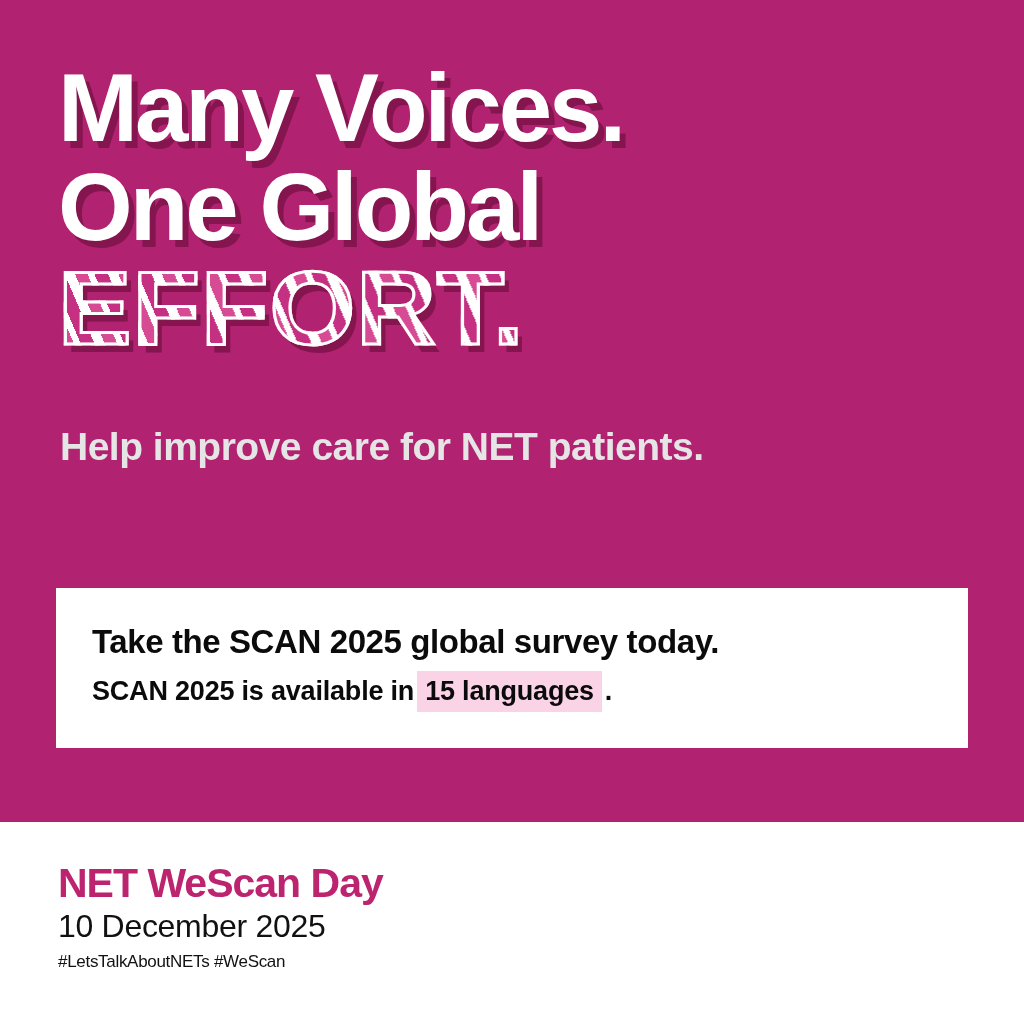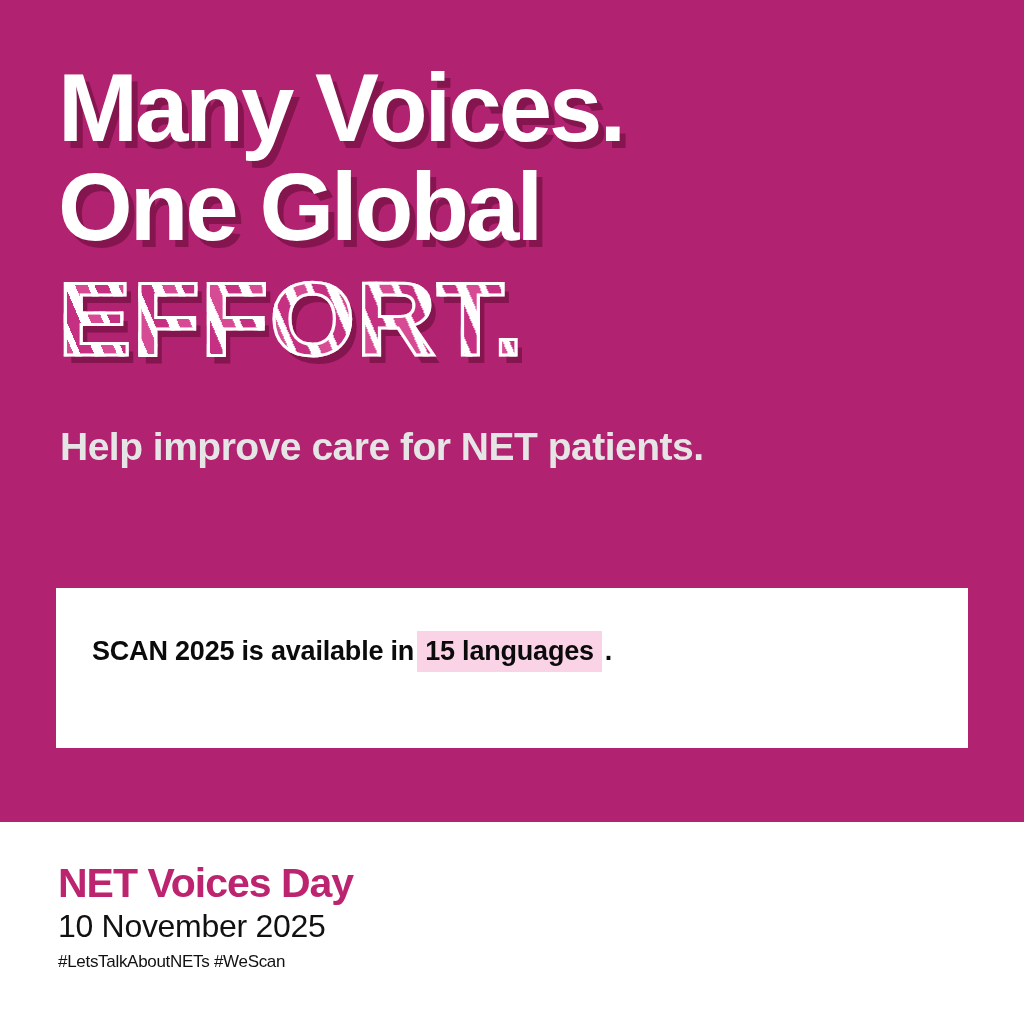--- a/index.html
+++ b/index.html
@@ -49,21 +49,21 @@
     letter-spacing: -3px;
     color: #ffffff;
     white-space: nowrap;
     text-shadow: 6px 7px 0 #85154f;
   }
 
   
   .hl-stripe-wrap {
     position: relative;
     height: 104px;
-    margin-top: 11px;
+    margin-top: 0;
   }
   .hl-stripe {
     position: absolute;
     left: 0;
     top: 0;
     font-family: "Liberation Sans", sans-serif;
     font-weight: bold;
     font-size: 104px;
     line-height: 104px;
     letter-spacing: 1px;
@@ -208,30 +208,31 @@
       <div class="hl-stripe-wrap">
         <div class="hl-stripe-shadow">EFFORT.</div>
         <div class="hl-stripe hl-stripe-fg">EFFORT.</div>
       </div>
     </div>
 
     <div class="subhead">Help improve care for NET patients.</div>
 
     <div class="card">
       <div class="card-inner">
+        <div class="card-line1">Take the SCAN 2025 global survey today.</div>
         <div class="card-line2">
           <span>SCAN 2025 is available in</span><span class="highlight">15 languages</span><span>.</span>
         </div>
       </div>
     </div>
 
   </div>
 
   <div class="footer">
 
     <div class="footer-text">
-      <div class="brand">NET Voices Day</div>
-      <div class="fdate">10 November 2025</div>
+      <div class="brand">NET WeScan Day</div>
+      <div class="fdate">10 December 2025</div>
       <div class="ftags">#LetsTalkAboutNETs #WeScan</div>
     </div>
 
   </div>
 </div>
 
 </body></html>

